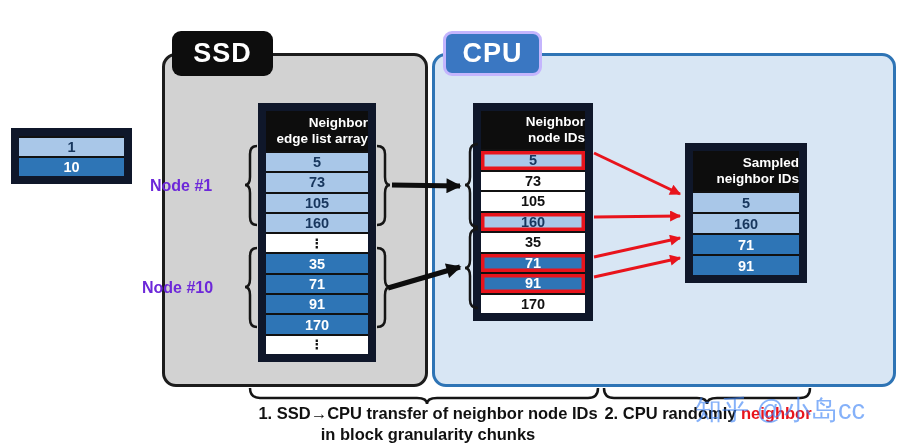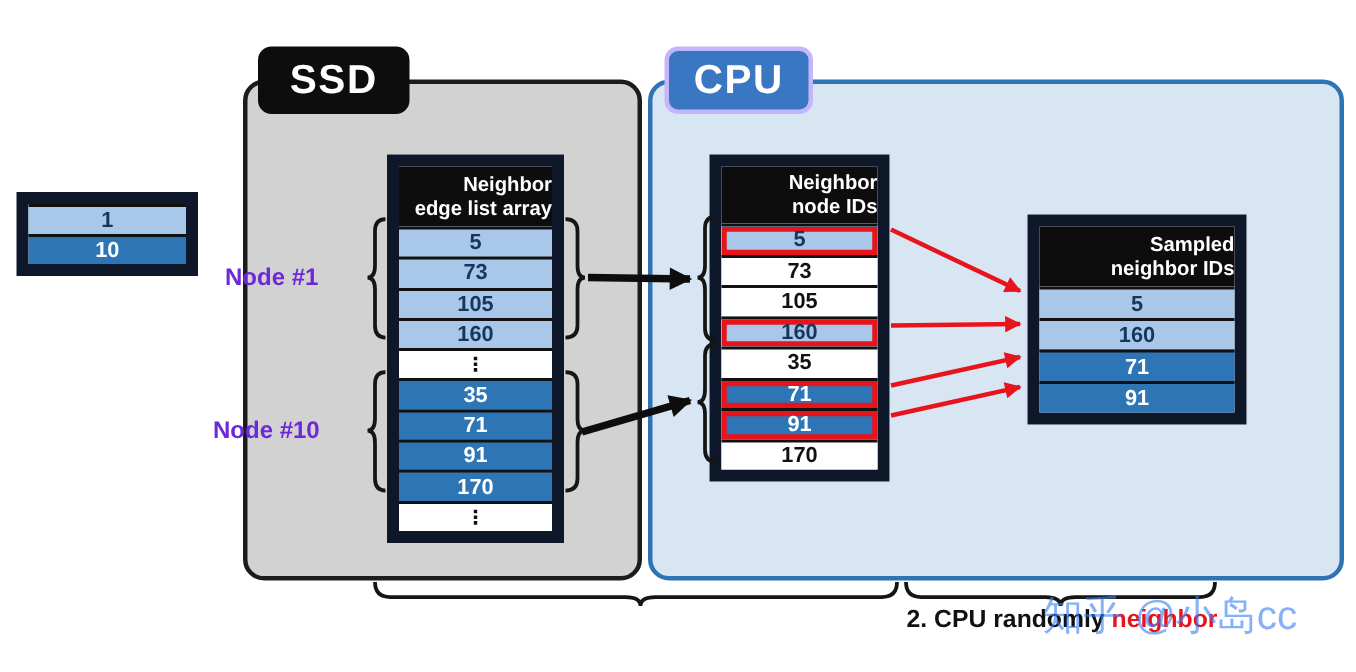--- a/index.html
+++ b/index.html
@@ -42,21 +42,21 @@
   .target-tbl .row { height:20px; }
 
   .ssd-tbl { left:258px; top:103px; width:118px; }
   .ssd-tbl .hdr { height:40px; }
   .ssd-tbl .row { height:20.3px; }
 
   .cpu-tbl { left:473px; top:103px; width:120px; }
   .cpu-tbl .hdr { height:38px; }
   .cpu-tbl .row { height:20.5px; }
 
-  .sampled-tbl { left:685px; top:143px; width:146px; }
+  .sampled-tbl { left:685px; top:143px; width:122px; }
   .sampled-tbl .hdr { height:40px; }
   .sampled-tbl .row { height:21px; }
 
   .node-label {
     position:absolute; z-index:20; width:88px; 
     font-size:16px; font-weight:bold; color:#6d28d9;
   }
   .node1-label  { left:150px; top:177px; }
   .node10-label { left:142px; top:279px; width:96px; }
 
@@ -170,19 +170,23 @@
       <line x1="594" y1="257" x2="680" y2="238" marker-end="url(#mr)"></line>
       <line x1="594" y1="277" x2="680" y2="258" marker-end="url(#mr)"></line>
     </g>
 
     <g stroke="#151515" stroke-width="2.5" fill="none">
       <path d="M250,388 Q250,398 260,398 L417,398 Q427,398 427,404 Q427,398 437,398 L588,398 Q598,398 598,388"></path>
       <path d="M604,388 Q604,398 614,398 L697,398 Q707,398 707,404 Q707,398 717,398 L800,398 Q810,398 810,388"></path>
     </g>
   </svg>
 
+  <div class="caption caption1">
+    <div>1. SSD→CPU transfer of neighbor node IDs</div>
+    <div>in block granularity chunks</div>
+  </div>
   <div class="caption caption2">
     <div><span>2. CPU randomly </span><span class="hl-red">neighbor</span></div>
   </div>
 
   <div class="watermark">知乎 @小岛cc</div>
 
 </div>
 
 </body></html>

